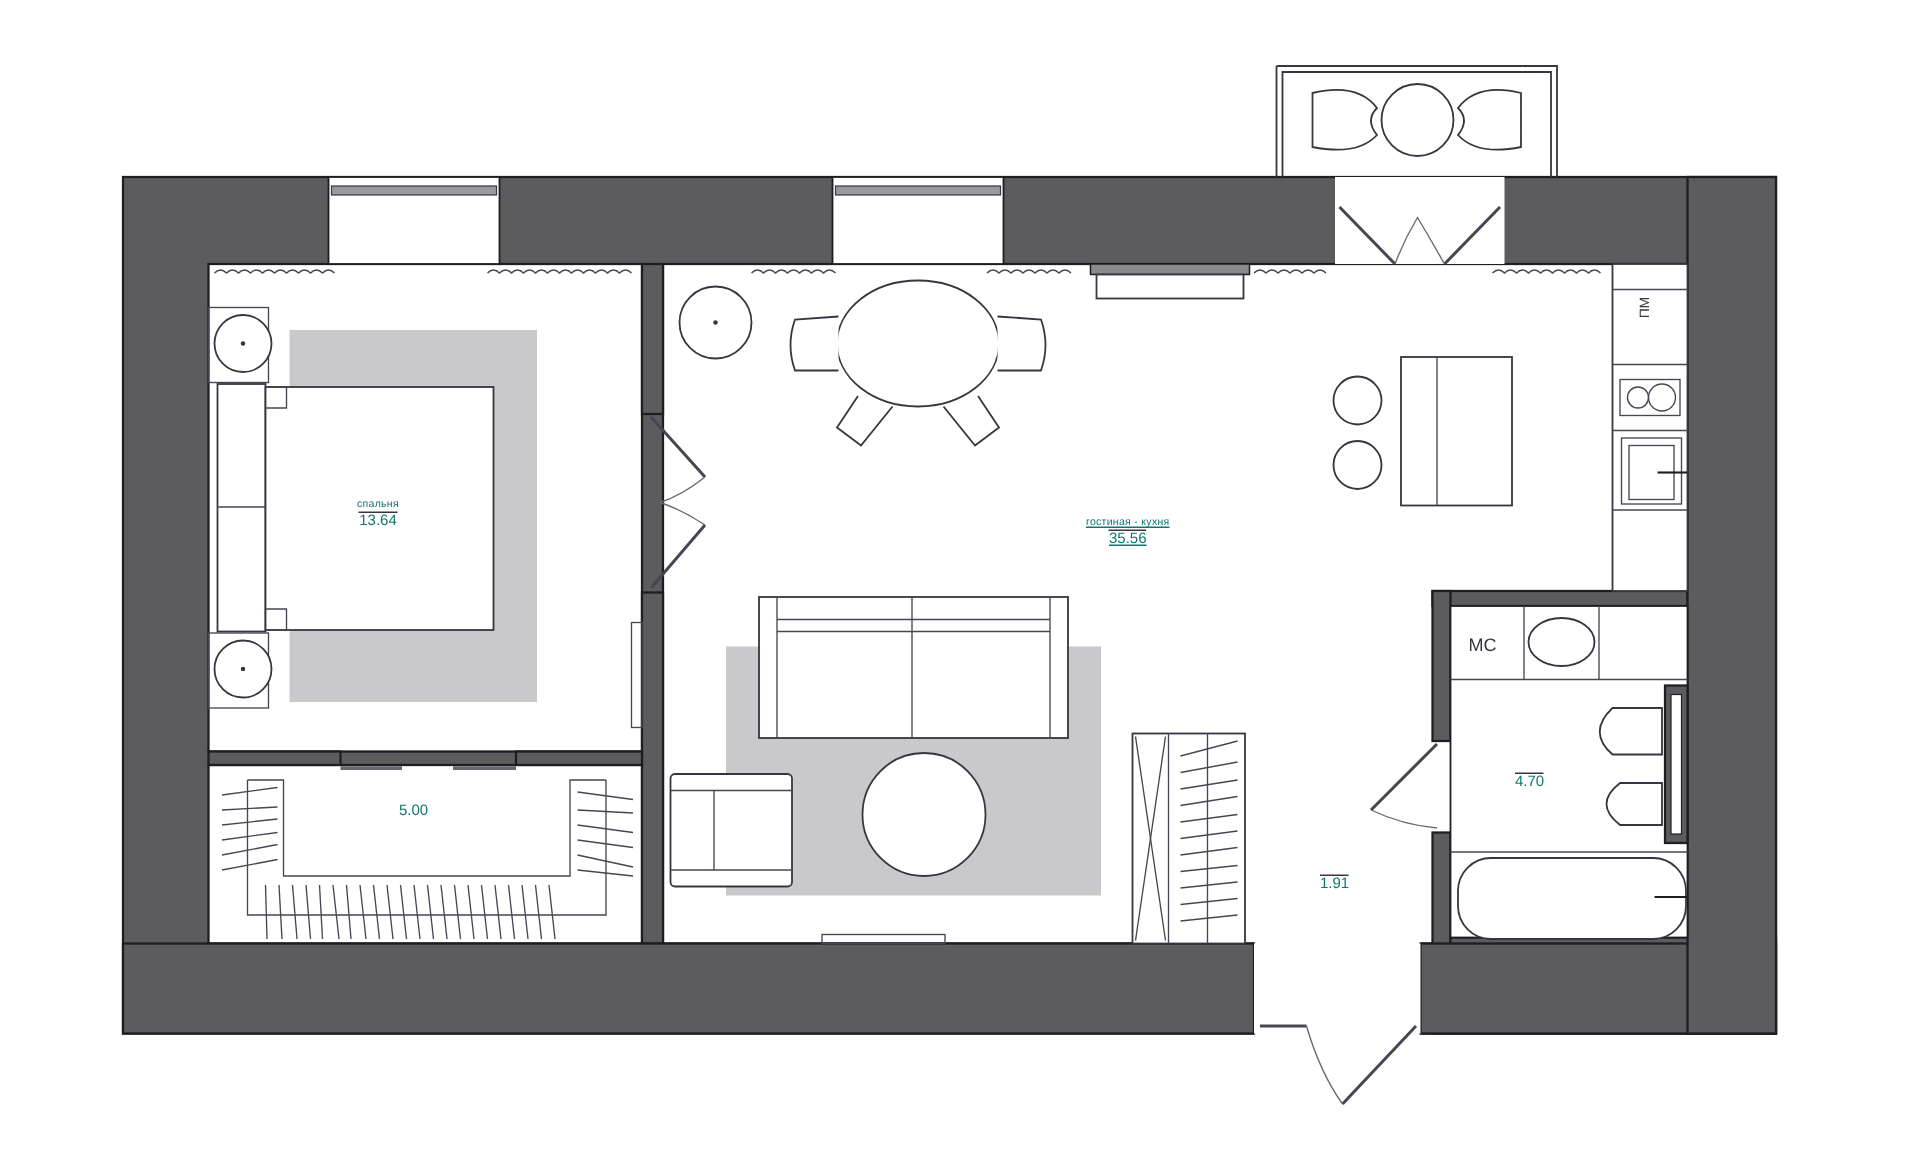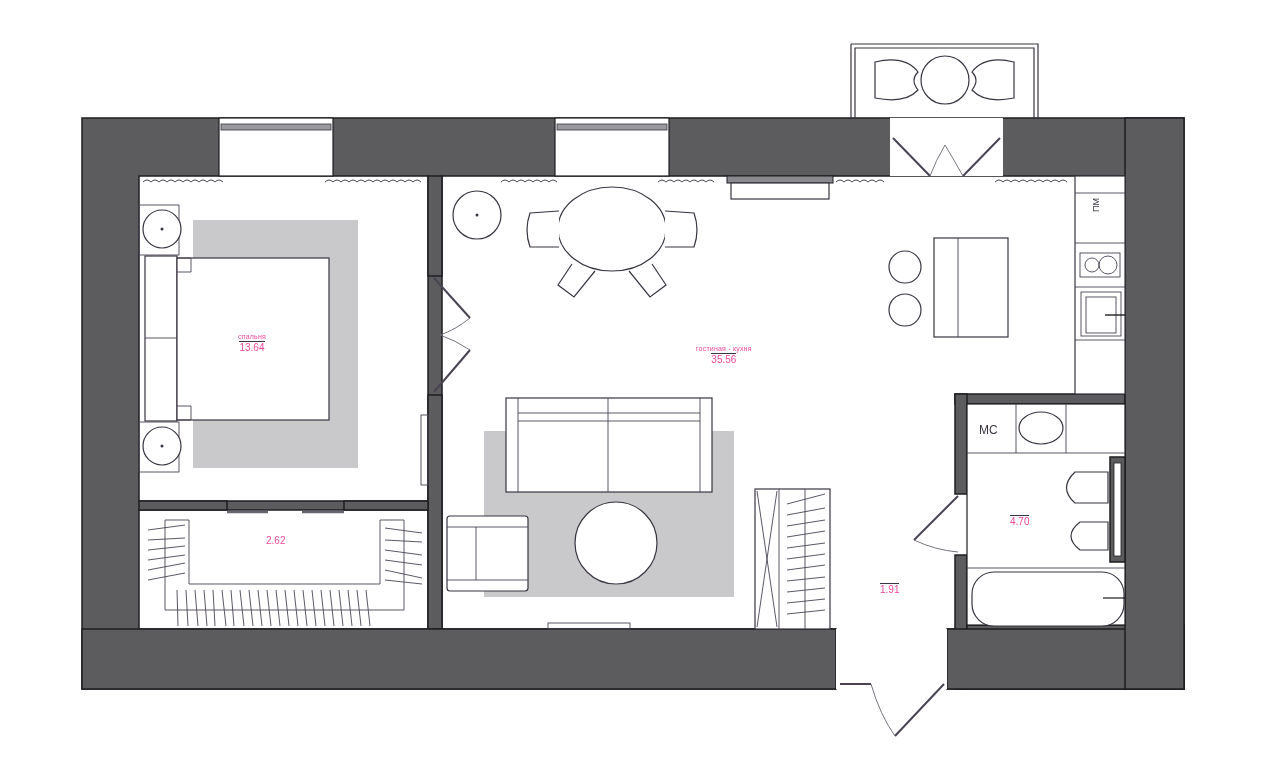--- a/index.html
+++ b/index.html
@@ -9,21 +9,21 @@
     .floor { fill: #ffffff; }
     .line { fill: none; stroke: #3a3440; stroke-width: 1.2; }
     .thin { fill: none; stroke: #4a4452; stroke-width: 0.9; }
     .furn { fill: #ffffff; stroke: #3a3440; stroke-width: 1.2; }
     .rug { fill: #c9c9cb; stroke: none; }
     .winframe { fill: #ffffff; stroke: #1e1e22; stroke-width: 1.2; }
     .sash { fill: #9a9a9e; stroke: #3a3440; stroke-width: 0.8; }
     .curtain { fill: none; stroke: #4a4452; stroke-width: 1; }
     .door { fill: none; stroke: #4a4452; stroke-width: 2; }
     .swing { fill: none; stroke: #6a6470; stroke-width: 0.9; }
-    .lbl { position: absolute; color: #ec4899; text-align: center; white-space: nowrap; line-height: 1; }
+    .lbl { position: absolute; color: #0f766e; text-align: center; white-space: nowrap; line-height: 1; }
     .lbl .name { font-size: 7px; display: block; letter-spacing: 0.2px; }
     .lbl .area { font-size: 10px; display: block; border-top: 1px solid #3a3440; padding-top: 1px; margin: 1px auto 0; width: max-content; }
     .small { position: absolute; color: #3a3440; font-size: 11px; line-height: 1; }
   </style>
 </head>
 <body>
 
 <svg width="1280" height="772" viewBox="0 0 1280 772">
 
   <g>
@@ -256,27 +256,27 @@
     <path class="door" d="M944 684 L895 736"></path>
     <path class="swing" d="M871 684 Q880 715 895 736"></path>
   </g>
 </svg>
 
 <div class="lbl" style="left:238px; top:333px;">
   <span class="name">спальня</span>
   <span class="area">13.64</span>
 </div>
 
-<div class="lbl" style="left:696px; top:345px;">
+<div class="lbl" style="left:724px; top:345px;text-decoration:underline;">
   <span class="name">гостиная - кухня</span>
   <span class="area">35.56</span>
 </div>
 
 <div class="lbl" style="left:266px; top:534px;">
-  <span class="area" style="border-top:none;">2.62</span>
+  <span class="area" style="border-top:none;">5.00</span>
 </div>
 
 <div class="lbl" style="left:880px; top:582px;">
   <span class="area">1.91</span>
 </div>
 
 <div class="lbl" style="left:1010px; top:514px;">
   <span class="area">4.70</span>
 </div>
 

